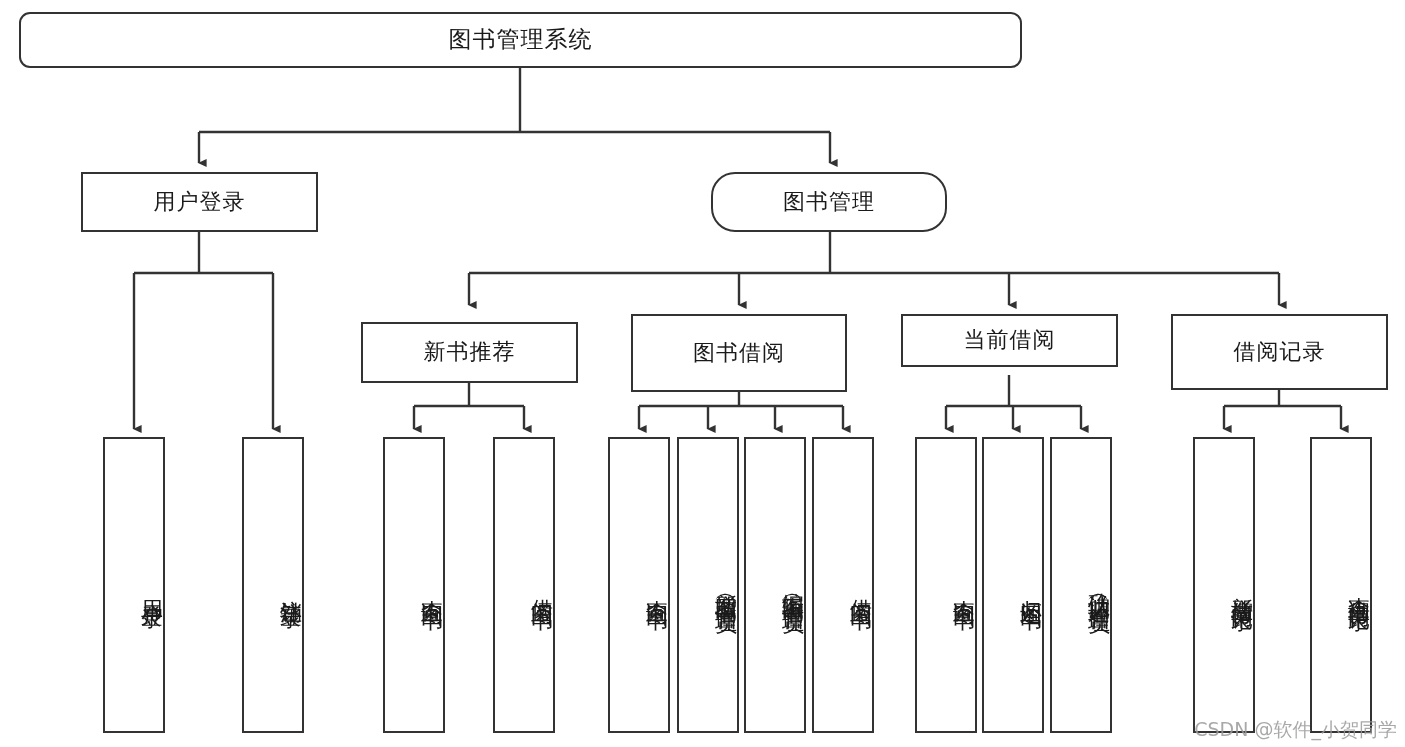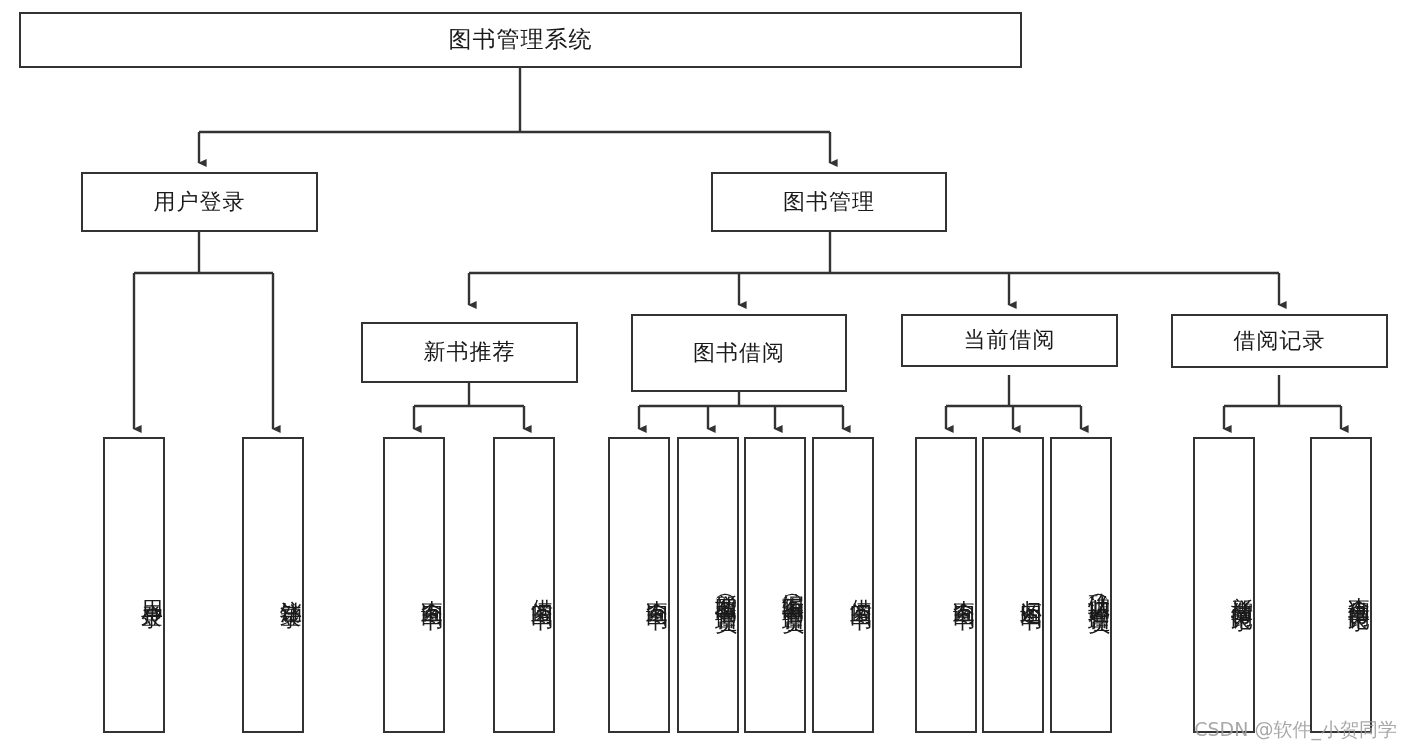--- a/index.html
+++ b/index.html
@@ -36,20 +36,21 @@
     color: #1a1a1a;
   }
   .node-h {
     font-size: 22px;
     letter-spacing: 1px;
     line-height: 1.2;
     white-space: nowrap;
   }
   .node-root {
     font-size: 23px;
+    border-radius: 11px;
   }
   .node-v {
     writing-mode: vertical-rl;
     text-orientation: upright;
     font-size: 22px;
     letter-spacing: 3px;
     line-height: 1;
     padding-top: 6px;
     align-items: flex-start;
     justify-content: center;
@@ -121,34 +122,34 @@
     </g>
   </svg>
 
   <div class="node node-h node-root" style="left:19px; top:12px; width:1003px; height:56px;">
     <span>图书管理系统</span>
   </div>
 
   <div class="node node-h" style="left:81px; top:172px; width:237px; height:60px;">
     <span>用户登录</span>
   </div>
-  <div class="node node-h" style="left:711px; top:172px; width:236px; height:60px;">
+  <div class="node node-h" style="left:711px; top:172px; width:236px; height:60px;border-radius:24px;">
     <span>图书管理</span>
   </div>
 
   <div class="node node-h" style="left:361px; top:314px; width:217px; height:61px;margin-top:8px;">
     <span>新书推荐</span>
   </div>
   <div class="node node-h" style="left:631px; top:314px; width:216px; height:78px;">
     <span>图书借阅</span>
   </div>
   <div class="node node-h" style="left:901px; top:314px; width:217px; height:53px;">
     <span>当前借阅</span>
   </div>
-  <div class="node node-h" style="left:1171px; top:314px; width:217px; height:54px;">
+  <div class="node node-h" style="left:1171px; top:314px; width:217px; height:76px;">
     <span>借阅记录</span>
   </div>
 
   <div class="node node-v" style="left:103px; top:437px; width:62px; height:296px;">
     <span>用户登录</span>
   </div>
   <div class="node node-v" style="left:242px; top:437px; width:62px; height:296px;">
     <span>注销登录</span>
   </div>
 

